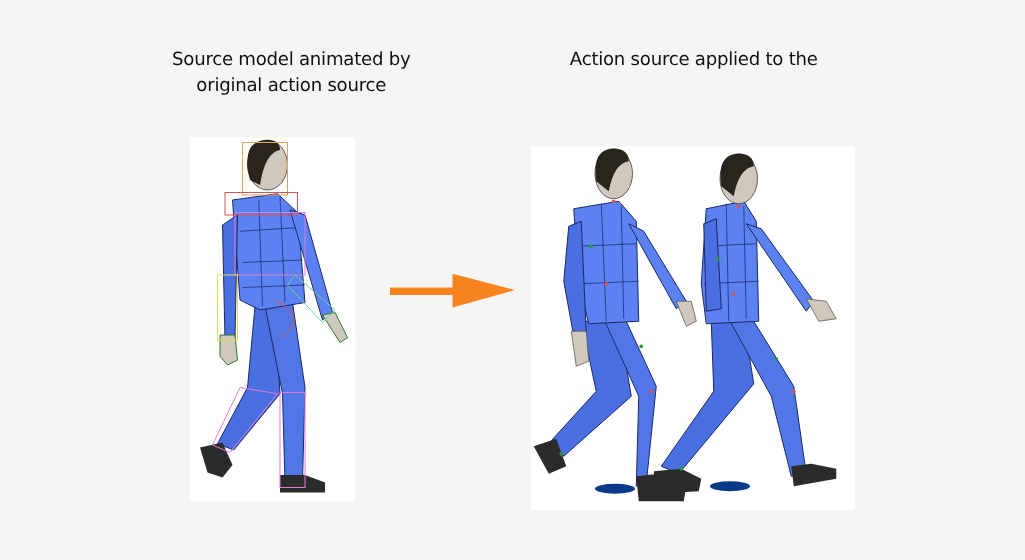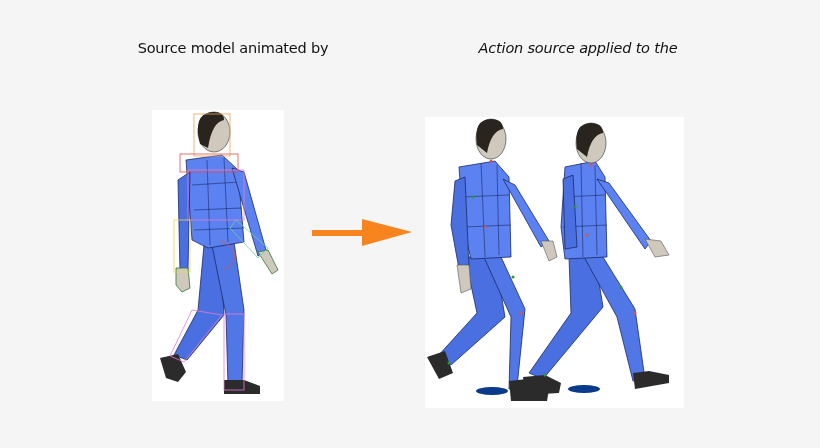--- a/index.html
+++ b/index.html
@@ -7,32 +7,33 @@
     width: 820px; height: 448px; background: #f5f5f5;
     position: relative; overflow: hidden;
     font-family: "DejaVu Sans", sans-serif;
   }
   .caption {
     position: absolute; text-align: center; color: #111;
     font-size: 14.5px; line-height: 21px; letter-spacing: -0.2px;
   }
   .caption span { display: block; }
   #cap-left { left: 100px; top: 38px; width: 266px; }
-  #cap-right { left: 430px; top: 38px; width: 296px; font-style: italic; }
+  #cap-right { left: 407px; top: 38px; width: 296px; }
   .panel { position: absolute; background: #fff; }
   #panel-left { left: 152px; top: 110px; width: 132px; height: 291px; }
   #panel-right { left: 425px; top: 117px; width: 259px; height: 291px; }
   .panel svg { position: absolute; left: 0; top: 0; }
   #arrow { position: absolute; left: 310px; top: 218px; }
 </style>
 </head>
 <body>
 
 <div id="cap-left" class="caption">
   <span>Source model animated by</span>
+  <span>original action source</span>
 </div>
 
 <div id="cap-right" class="caption">
   <span>Action source applied to the</span>
 </div>
 
 <div id="panel-left" class="panel">
   <svg width="132" height="291" viewBox="0 0 132 291">
 
     <polygon points="52,135 68,135 72,205 35,250 22,245 46,200" fill="#4a6fe0" stroke="#1b2a66" stroke-width="0.8"></polygon>

